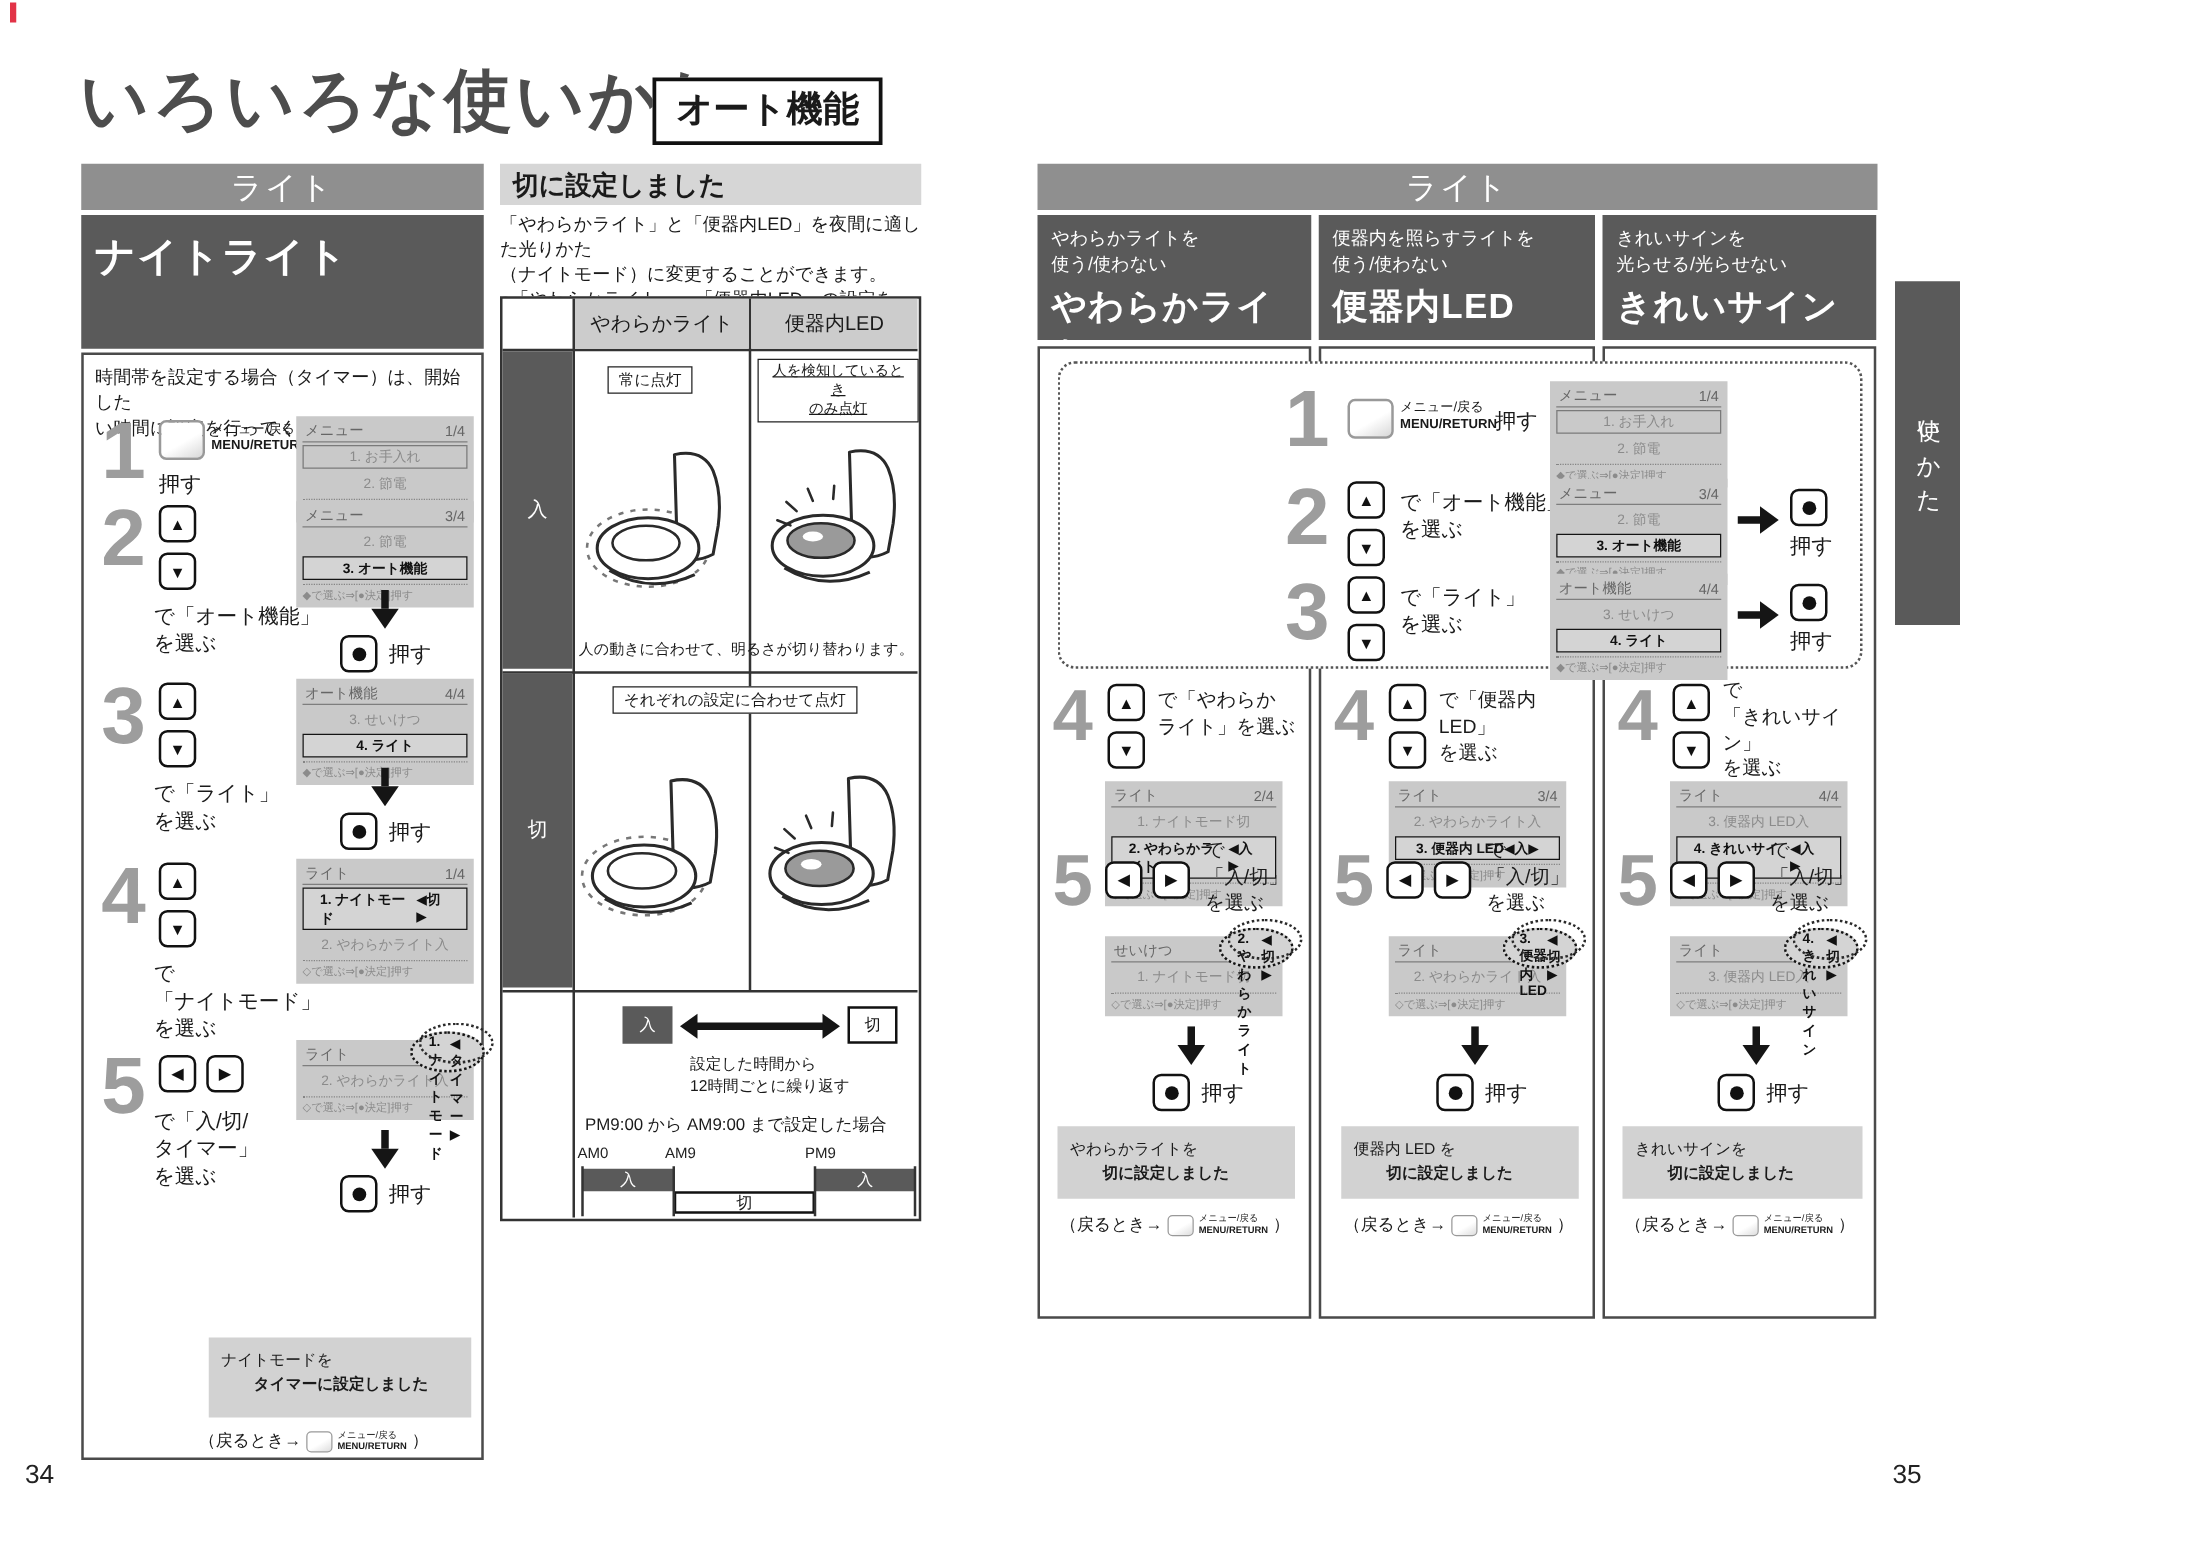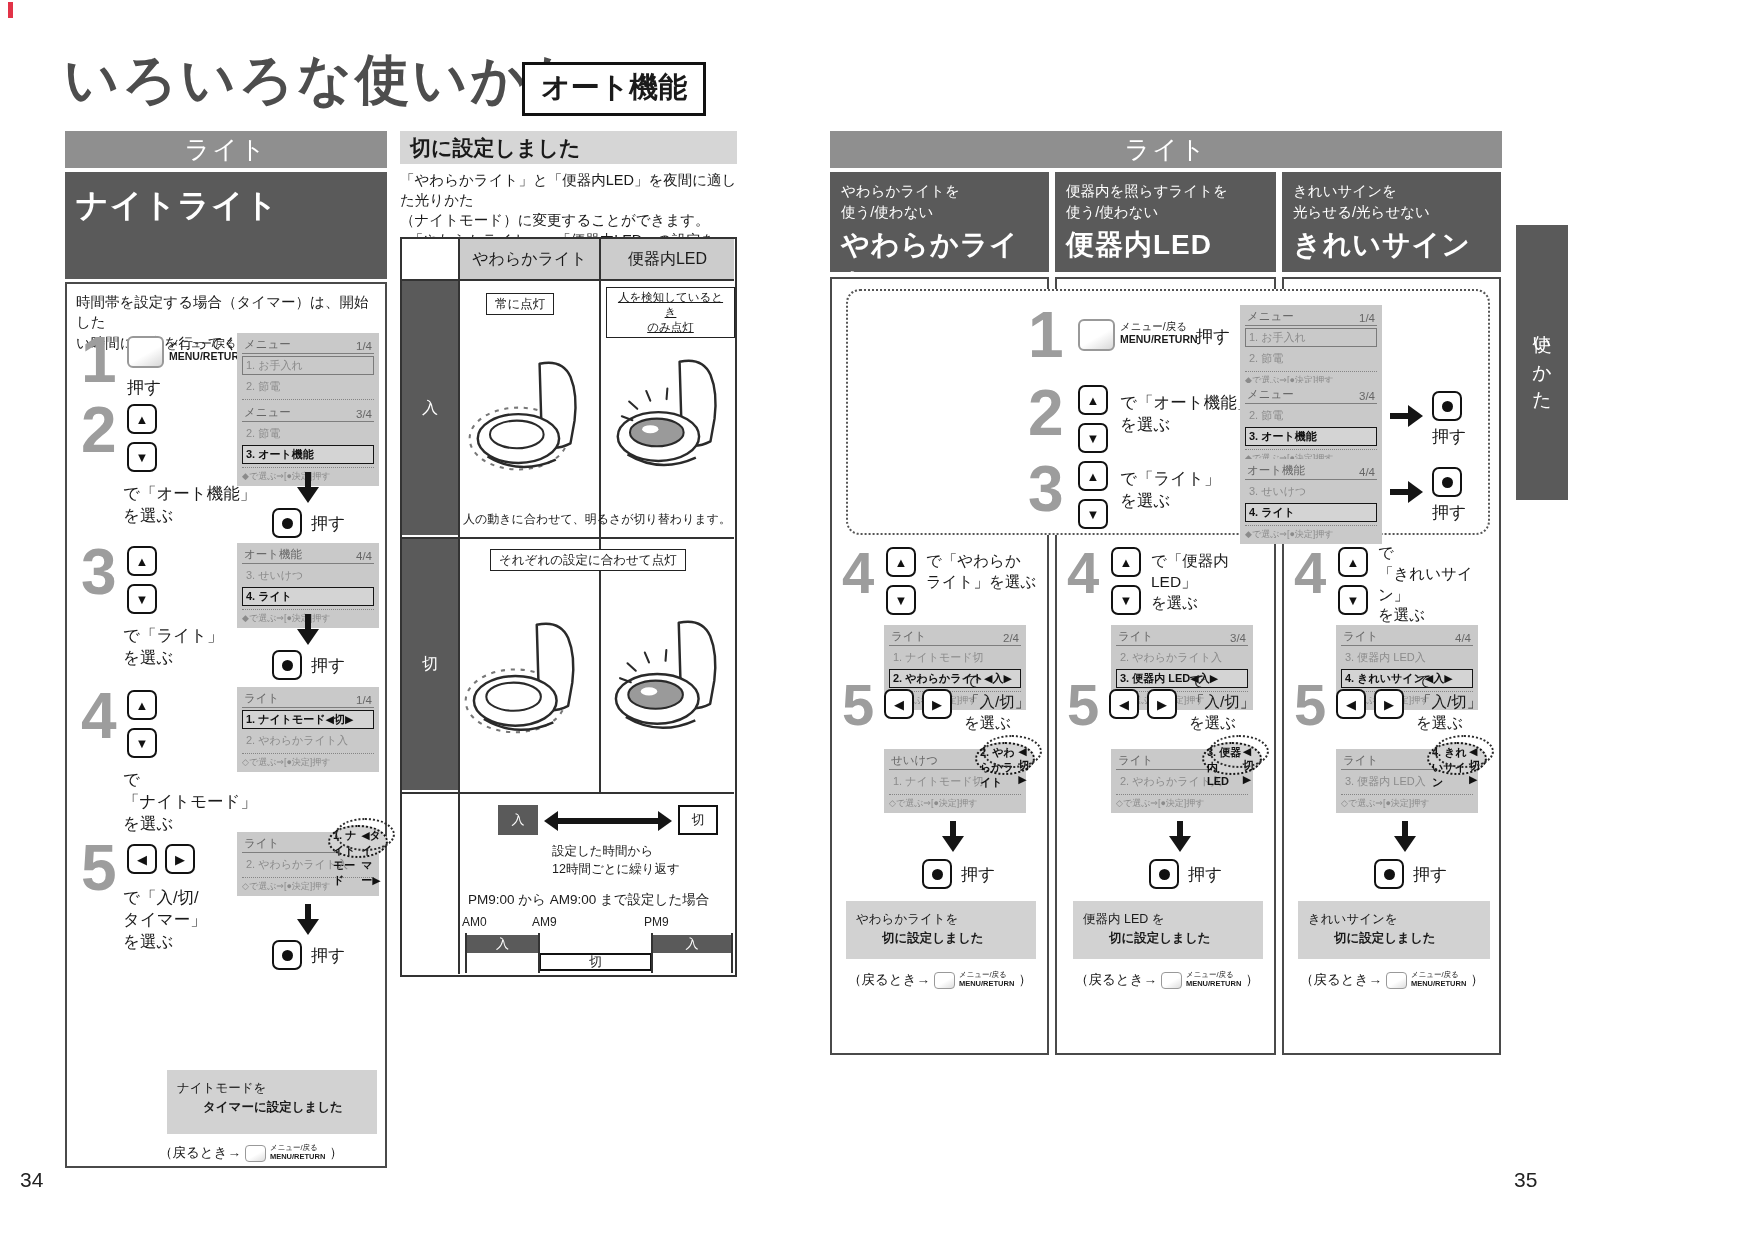--- a/index.html
+++ b/index.html
@@ -32,21 +32,21 @@
   .menu-lbl { font-size:10.5px; line-height:1.2; }
   .menu-lbl .en { font-weight:bold; }
   .menu-lbl.tiny { font-size:7.5px; line-height:1.15; }
   .caption { font-size:16.5px; line-height:1.34; white-space:pre-line; }
   .press { font-size:17px; }
   .ok-row { display:flex; align-items:center; gap:9px; }
 
   
   .lcd { width:142px; background:#c9c9c9; padding:4px 5px 3px; }
   .lcd-head { display:flex; justify-content:space-between; align-items:flex-end; font-size:11.5px; color:#666; border-bottom:1.5px solid #7e7e7e; padding:0 2px 1px; }
-  .lcd-row { display:flex; justify-content:flex-start; font-size:11px; color:#8b8b8b; padding:1px 3px; margin-top:2px; position:relative; border:1.5px solid transparent; }
+  .lcd-row { display:flex; justify-content:center; font-size:11px; color:#8b8b8b; padding:1px 13px; margin-top:2px; position:relative; border:1.5px solid transparent; }
   .lcd-row.dimbox { border-color:#7a7a7a; }
   .lcd-row.sel { border-color:#141414; color:#111; font-weight:bold; background:#d4d4d4; }
   .lcd-hint { margin-top:3px; border-top:1.5px dotted #858585; font-size:9px; color:#8b8b8b; padding-top:2px; white-space:nowrap; }
   .circle { position:absolute; right:-9px; top:-9px; width:60px; height:33px; border:2.5px dotted #2a2a2a; border-radius:50%; }
 
   
   .result-box { background:#d2d2d2; padding:9px 10px; font-size:12.5px; line-height:1.5; }
   .result-box .ind { padding-left:26px;font-weight:bold; }
   .return-note { display:flex; align-items:center; gap:4px; font-size:13.5px; }
 

